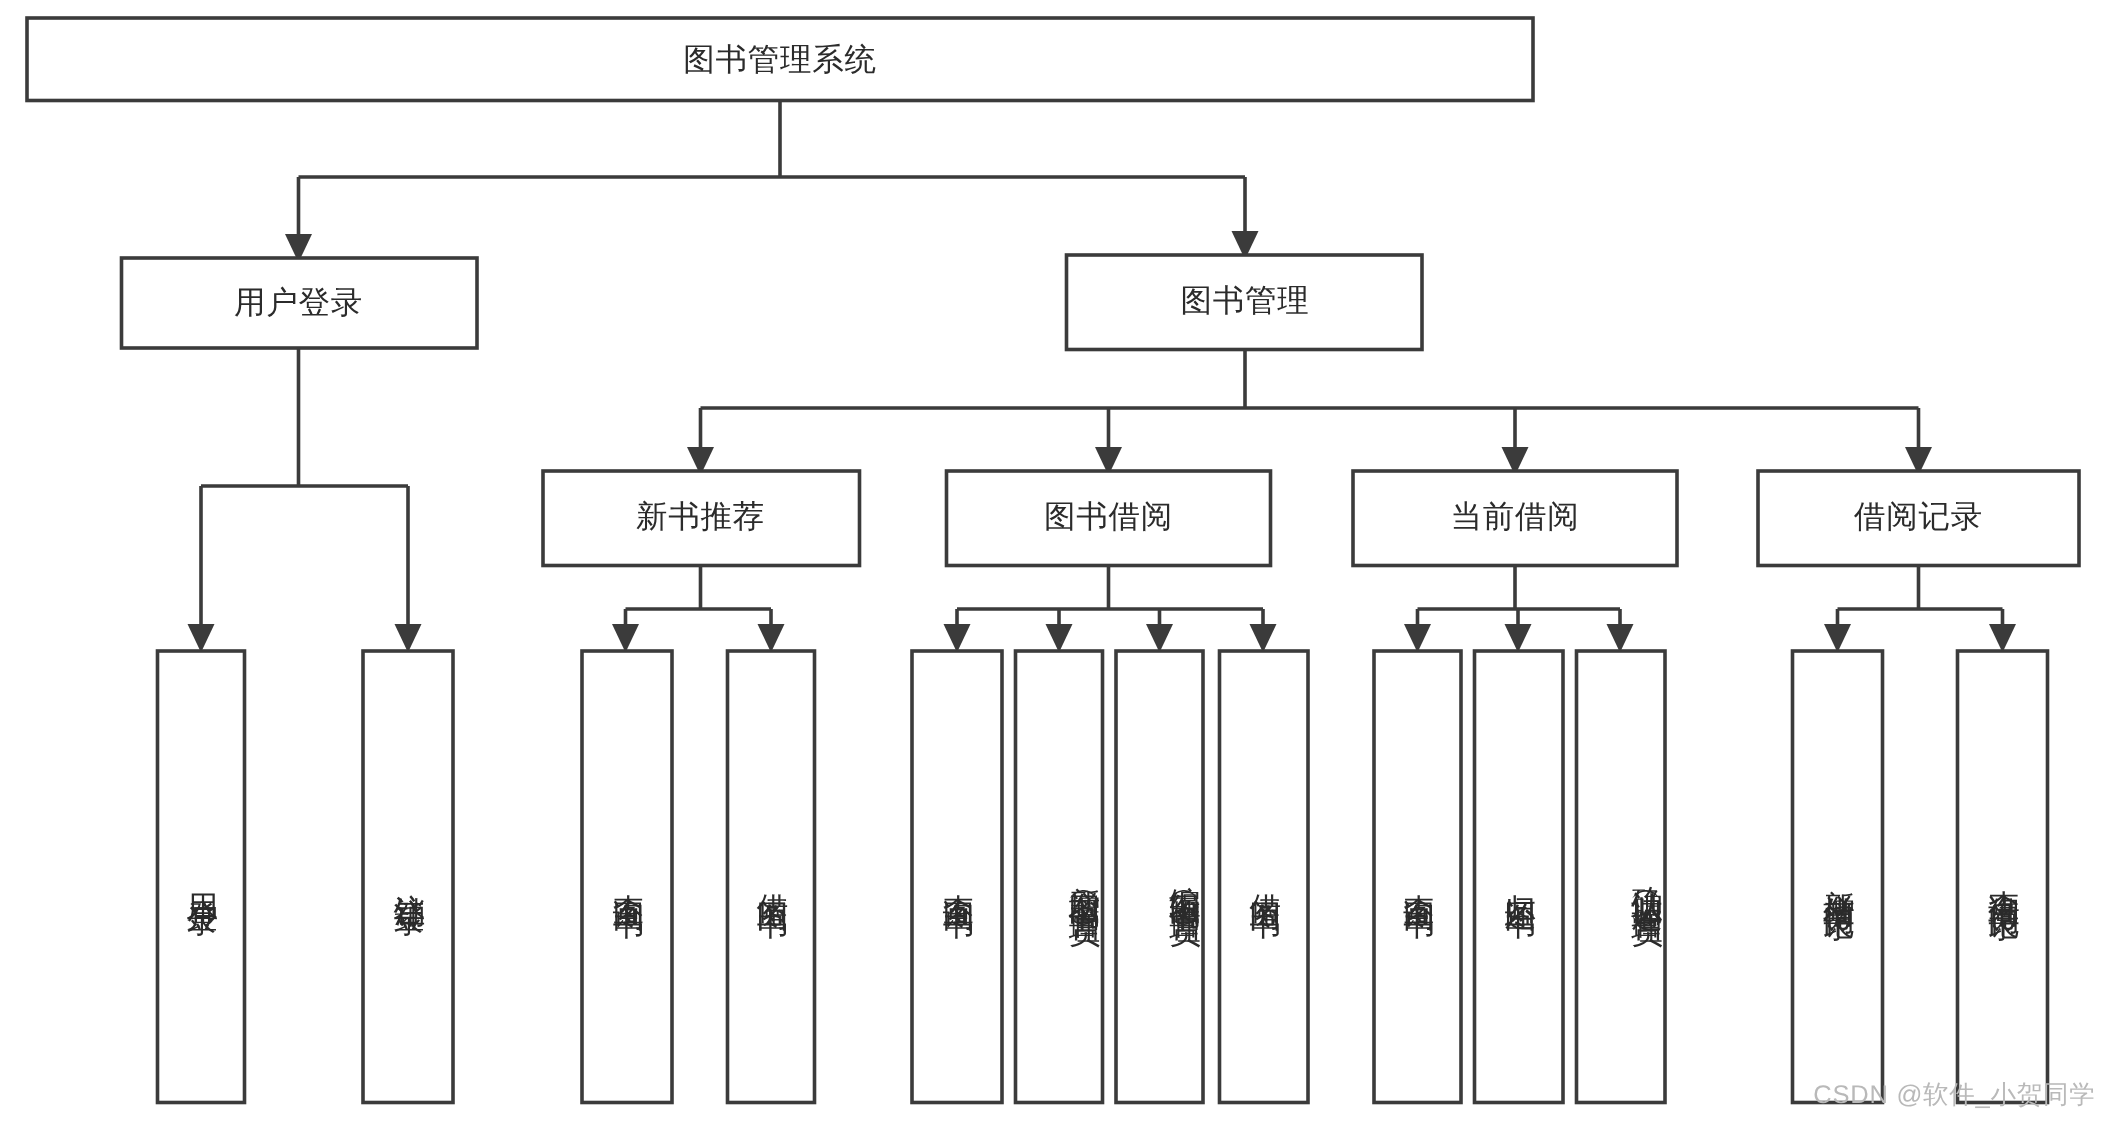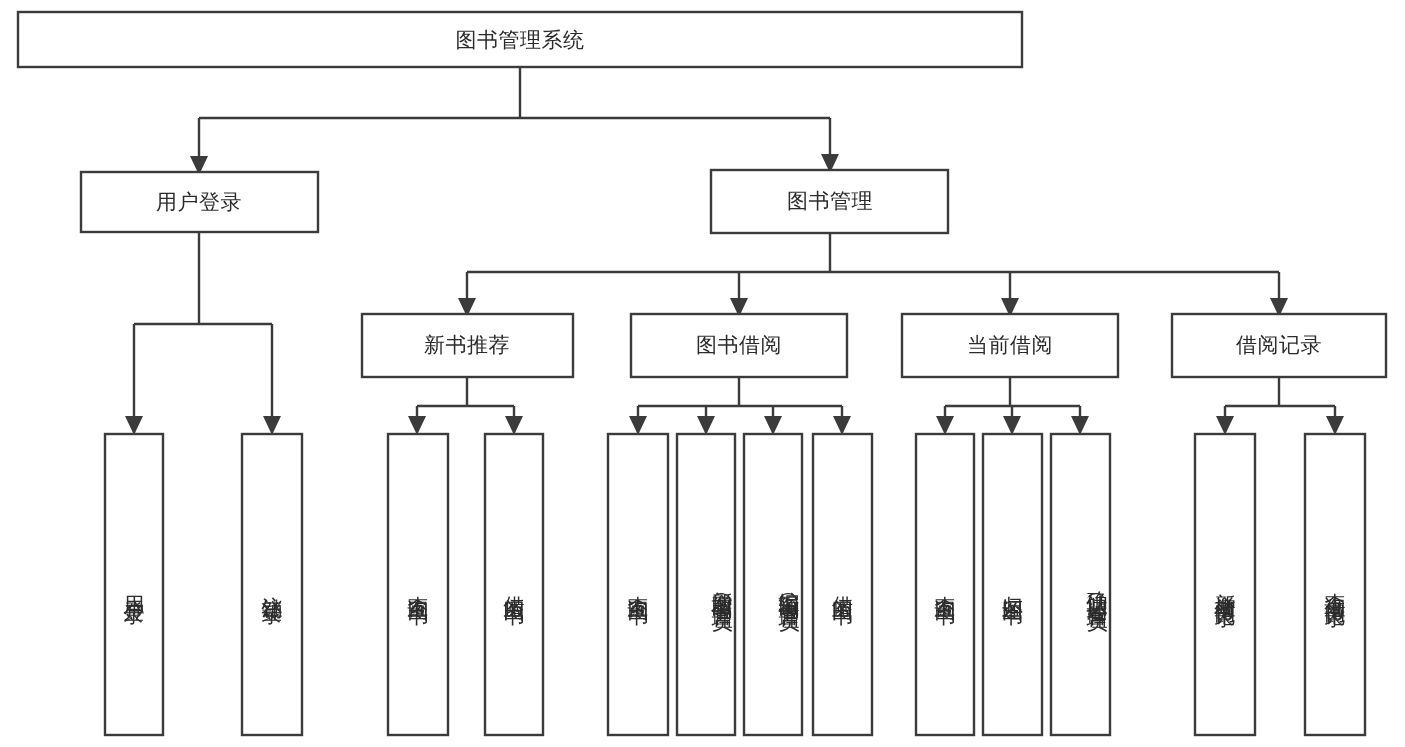--- a/index.html
+++ b/index.html
@@ -207,20 +207,21 @@
       </foreignObject>
     </g>
     <g>
       <rect class="node-box" x="1305" y="434" width="60" height="301"></rect>
       <foreignObject x="1305" y="434" width="60" height="301">
         <div xmlns="http://www.w3.org/1999/xhtml" class="vlabel">查询借阅记录</div>
       </foreignObject>
     </g>
   </svg>
 
+  <div class="watermark">CSDN @软件_小贺同学</div>
 </div>
 
 <style>
   .vlabel {
     width: 100%;
     height: 100%;
     box-sizing: border-box;
     display: flex;
     align-items: center;
     justify-content: center;

